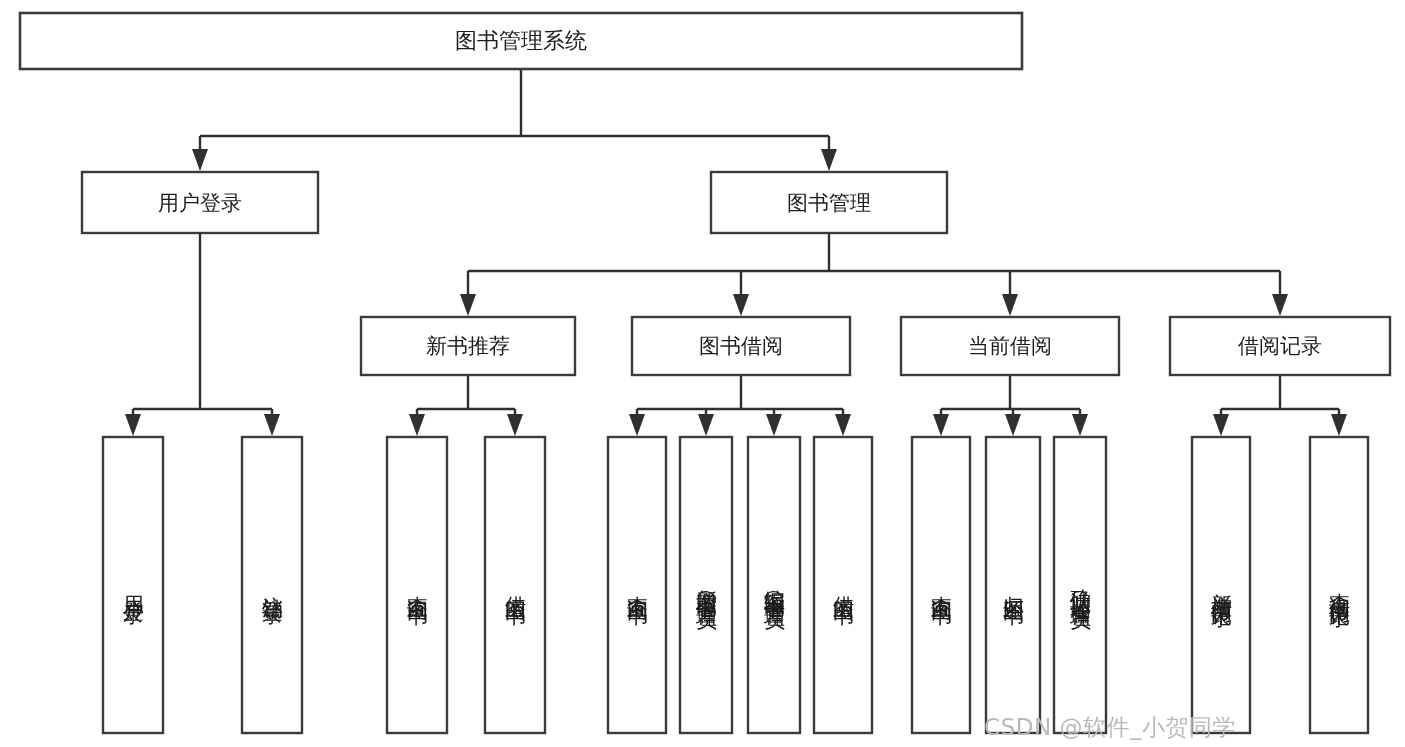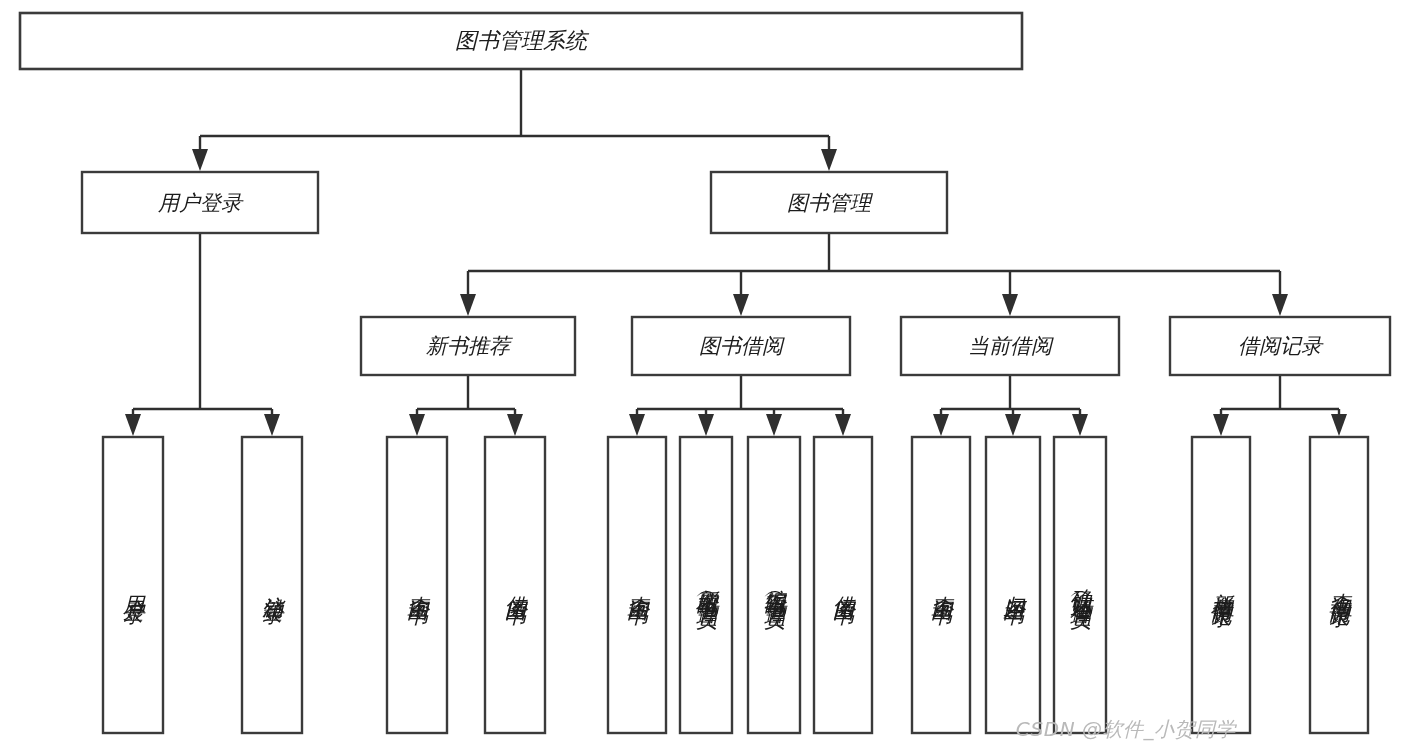--- a/index.html
+++ b/index.html
@@ -12,21 +12,20 @@
     width: 1405px;
     height: 747px;
     overflow: hidden;
     font-family: "DejaVu Sans", "Liberation Sans", sans-serif;
   }
   #diagram-root {
     position: relative;
     width: 1244px;
     height: 747px;
     background: #ffffff;
-    font-style: italic;
   }
   #diagram-svg {
     position: absolute;
     top: 0;
     left: 0;
     width: 1405px;
     height: 747px;
     display: block;
   }
   .node-box {
@@ -78,21 +77,21 @@
     line-height: 1;
     letter-spacing: 3px;
     color: #1c1c1c;
     white-space: nowrap;
   }
   #watermark {
     position: absolute;
     right: 8px;
     bottom: 4px;
     font-family: "DejaVu Sans", "Liberation Sans", sans-serif;
-    font-size: 20px;
+    font-size: 23px;
     color: #b9b9b9;
     letter-spacing: 0.5px;
     user-select: none;
   }
 </style>
 </head>
 <body>
 
 <div id="diagram-root">
   <svg id="diagram-svg" viewBox="0 0 1405 747" xmlns="http://www.w3.org/2000/svg">

